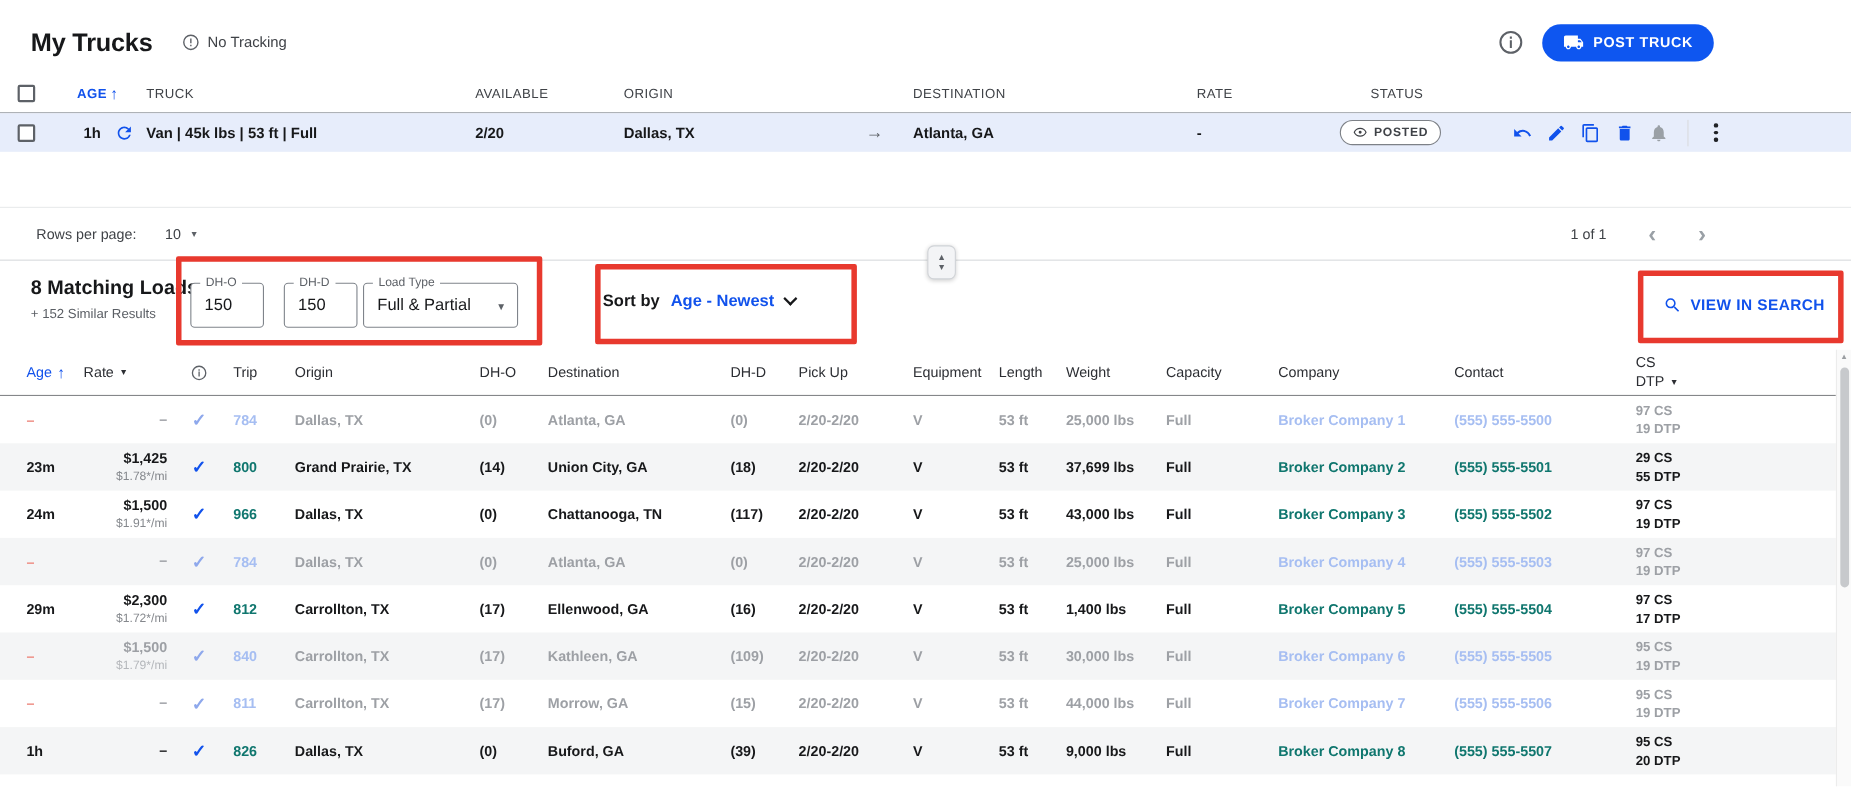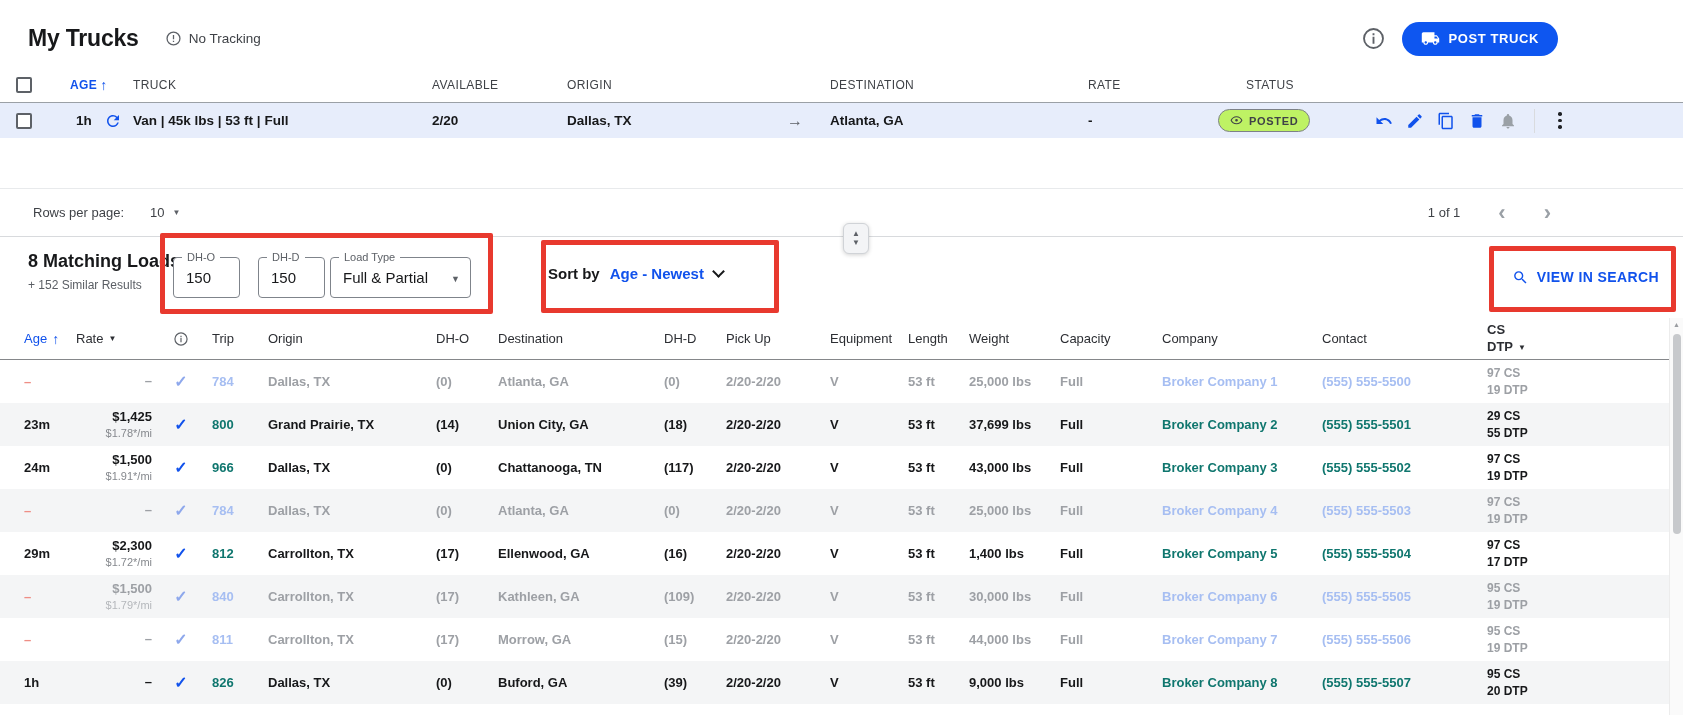--- a/index.html
+++ b/index.html
@@ -27,21 +27,21 @@
   .t-row  { position:absolute; top:103px; left:0; right:0; height:35px; background:#e7edfb;
             font-size:13.5px; font-weight:700; }
   .cell { display:flex; align-items:center; }
   .pl7{padding-left:7px} .pl8{padding-left:8px} .pl16{padding-left:16px} .pl20{padding-left:20px} .pl22{padding-left:22px} .pl36{padding-left:36px}
   .cb { width:16px; height:16px; border:2px solid #5d6167; border-radius:2px; background:#fff; cursor:pointer; }
   .age-head { color:#1152ec; font-weight:700; gap:3px; }
   .up-arrow { font-size:14px; font-weight:700; }
   .refresh-ic { width:18px; height:18px; color:#1152ec; cursor:pointer; }
   .route-arrow { color:#5d6167; font-size:16px; justify-content:center; }
   .pill { display:inline-flex; align-items:center; gap:6px; height:23px; padding:0 11px;
-          border:1.5px solid #7d8187; border-radius:13px; background:#bef264;
+          border:1.5px solid #7d8187; border-radius:13px; background:#ffffff;
           font-size:11px; font-weight:700; letter-spacing:.7px; color:#3f4247; }
   .pill svg { width:13px; height:13px; }
   .row-icons { display:flex; align-items:center; gap:13px; padding-left:20px; }
   .aicon { width:18px; height:18px; color:#1152ec; cursor:pointer; }
   .aicon.gray { color:#9aa0a6; }
   .icon-div { width:1px; height:24px; background:#d9dbde; margin:0 4px; }
   .kebab { display:flex; flex-direction:column; gap:3px; padding:3px 6px; cursor:pointer; }
   .kebab i { width:3.5px; height:3.5px; border-radius:50%; background:#202226; }
 
   
@@ -90,21 +90,21 @@
   .l-grid { display:grid;
             grid-template-columns:50px 88px 38px 56px 168px 62px 166px 62px 104px 78px 61px 91px 102px 160px 165px 85px;
             align-items:center; padding-left:24px; }
   .l-head { position:absolute; top:318px; left:0; right:14px; height:42px; border-bottom:1px solid #85878a;
             font-size:13px; color:#2c2e33; background:#fff; }
   .hcell { display:flex; align-items:center; gap:5px; padding-left:12px; }
   .hcell.np { padding-left:0; } .hcell.p2 { padding-left:2px; }
   .h-age { color:#1152ec; }
   .h-caret { font-size:8px; color:#2c2e33; }
   .info-head svg { width:16px; height:16px; color:#5d6167; display:block; margin:0 auto; }
-  .h-csdtp { flex-direction:row; align-items:flex-end; gap:5px;font-weight:bold; }
+  .h-csdtp { flex-direction:row; align-items:flex-end; gap:5px; }
   .h-csdtp .two { display:flex; flex-direction:column; line-height:1.25; }
   .l-rows { position:absolute; top:360px; left:0; right:14px; }
   .l-row { height:43px; font-size:13px; font-weight:700; color:#17181a; }
   .l-row:nth-child(even) { background:#f4f5f6; }
   .lc { padding-left:12px; white-space:nowrap; overflow:hidden; display:flex; align-items:center; }
   .c-age { padding-left:0; }
   .c-rate { padding-left:0; padding-right:10px; flex-direction:column; align-items:flex-end;
             justify-content:center; line-height:1.3; }
   .rate-main { font-weight:700; }
   .rate-sub { font-size:11px; color:#85888d; font-weight:400; }

